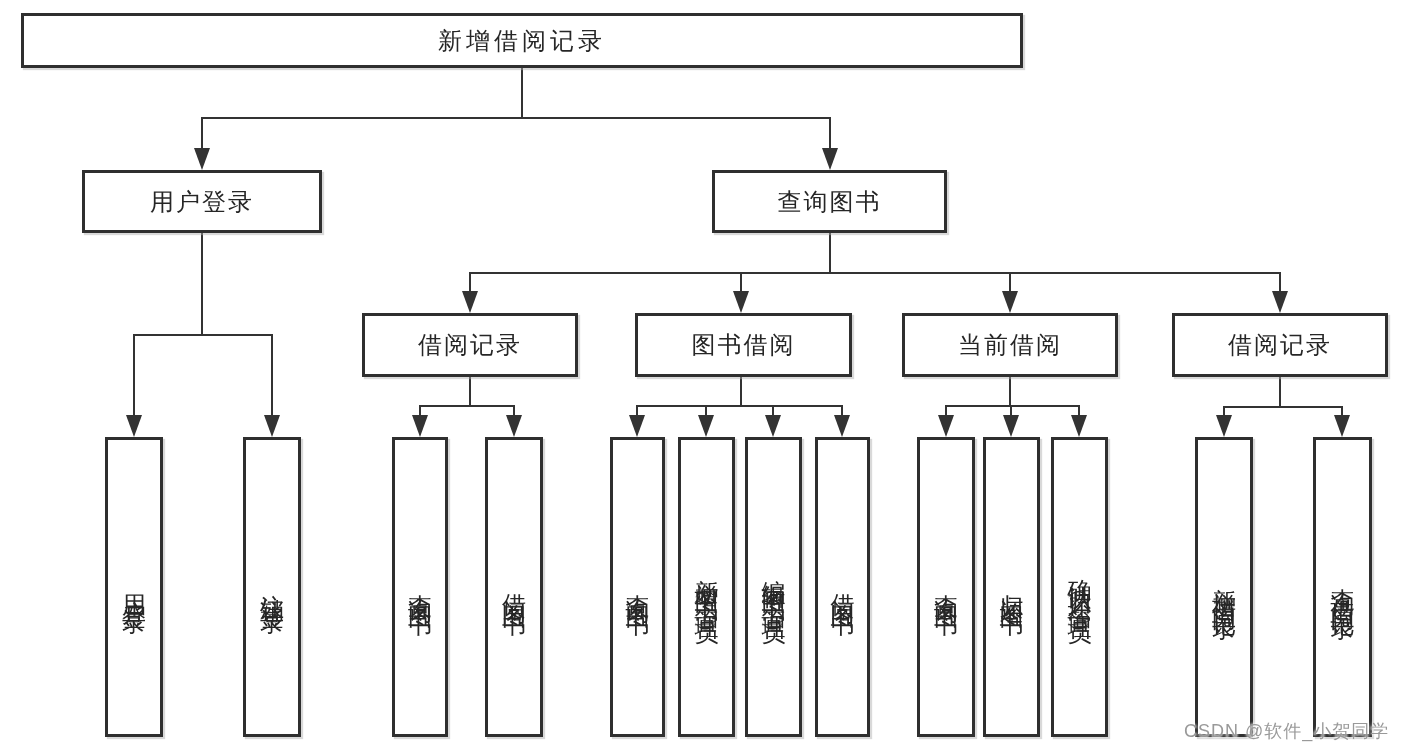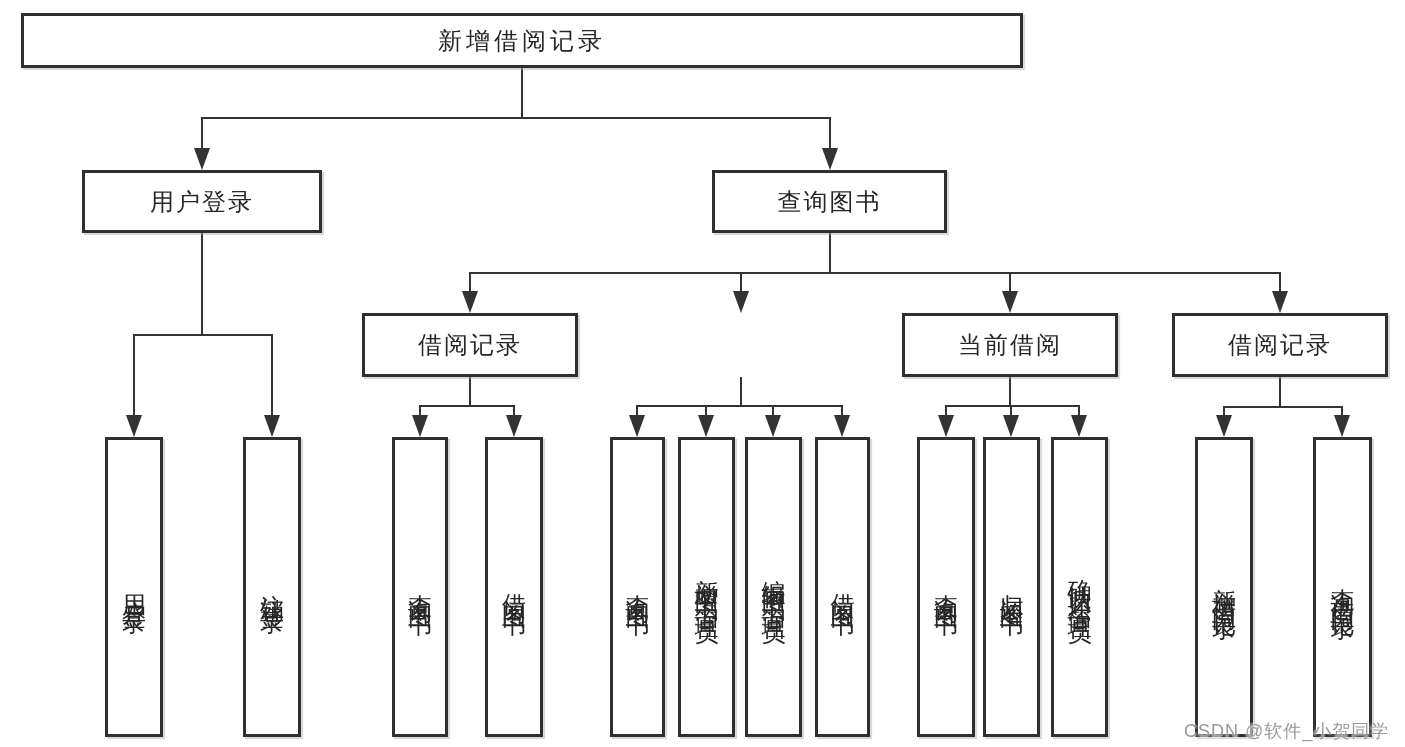--- a/index.html
+++ b/index.html
@@ -48,20 +48,23 @@
 
   <div class="box" style="left:82px; top:170px; width:240px; height:63px;">
     <span>用户登录</span>
   </div>
   <div class="box" style="left:712px; top:170px; width:235px; height:63px;">
     <span>查询图书</span>
   </div>
 
   <div class="box" style="left:362px; top:313px; width:216px; height:64px;">
     <span>借阅记录</span>
+  </div>
+  <div class="box" style="left:635px; top:313px; width:217px; height:64px;">
+    <span>图书借阅</span>
   </div>
   <div class="box" style="left:1172px; top:313px; width:216px; height:64px;">
     <span>借阅记录</span>
   </div>
   <div class="box" style="left:902px; top:313px; width:216px; height:64px;">
     <span>当前借阅</span>
   </div>
 
   <div class="vbox" style="left:105px; top:437px; width:58px; height:300px;">
     <span class="vtext">用户登录</span>

